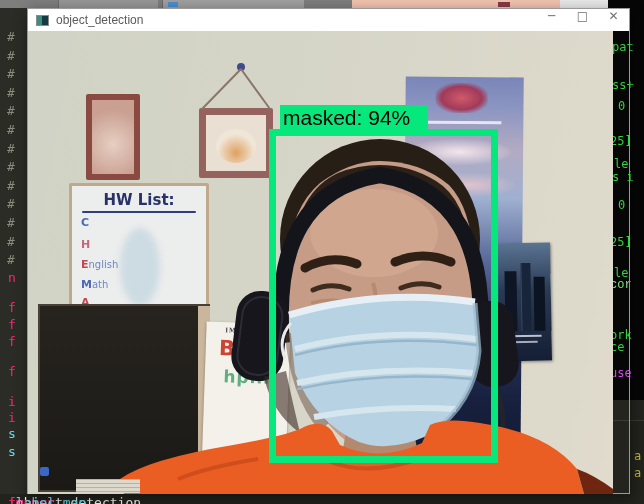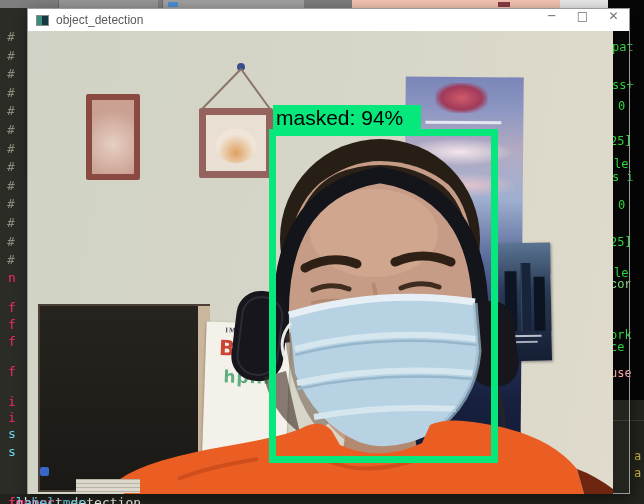--- a/index.html
+++ b/index.html
@@ -28,21 +28,21 @@
   .lk5{top:386px;}.lk6{top:402px;}.lk7{top:418px;}.lk8{top:436px;}
 
   
   .right-col{left:608px;top:0;width:36px;height:400px;background:#060606;z-index:1;}
   .right-panel{left:0;top:420px;width:36px;height:84px;background:#23241d;border-top:1px solid #3a3b33;}
   .rf{font:12px "DejaVu Sans Mono",monospace;color:#2fd33a;white-space:pre;}
   .rf0{left:4px;top:40px;}.rf1{left:4px;top:78px;}.rf2{left:10px;top:99px;}
   .rf3{left:2px;top:134px;}.rf4{left:6px;top:157px;}.rf5{left:4px;top:170px;}
   .rf6{left:10px;top:198px;}.rf7{left:2px;top:235px;}.rf8{left:6px;top:266px;}
   .rf9{left:2px;top:278px;color:#7fe27f;font-family:Liberation Mono, monospace;}.rf10{left:2px;top:328px;}
-  .rf11{left:2px;top:340px;}.rf12{left:2px;top:366px;color:#fca5a5;}
+  .rf11{left:2px;top:340px;}.rf12{left:2px;top:366px;color:#d946ef;}
   .pa{font:12px "DejaVu Sans Mono",monospace;color:#c9b43c;left:26px;}
   .pa0{top:28px;}.pa1{top:45px;}
 
   
   .bottom-strip{left:0;top:494px;width:612px;height:18px;background:#22231d;overflow:hidden;z-index:1;}
   .bottom-code{left:8px;top:1px;font:13px "DejaVu Sans Mono",monospace;white-space:pre;}
   .bc-kw{color:#f92672;}.bc-mod{color:#f8f8f2;}.bc-name{color:#66d9ef;}
 
   
   .window{left:27px;top:8px;width:603px;height:486px;border:1px solid #9a9a9a;
@@ -119,21 +119,21 @@
   .pc-t2{left:10px;top:98px;width:28px;height:2px;background:rgba(230,230,240,.7);}
 
   .paper-lines{left:48px;top:448px;width:64px;height:14px;background:#ddd8cc;
     background-image:repeating-linear-gradient(180deg,#b8b2a4 0 1px,transparent 1px 4px);z-index:3;}
   .pin-blue{left:12px;top:436px;width:9px;height:9px;background:#3a66c8;border-radius:2px;z-index:3;}
 
   .person-svg{left:0;top:0;}
 
   
   .bbox{left:241px;top:98px;width:229px;height:334px;border:7px solid #06e87c;z-index:4;}
-  .bbox-label{left:245px;top:74px;width:148px;height:25px;background:#06e87c;color:#000;
+  .bbox-label{left:252px;top:74px;width:148px;height:25px;background:#06e87c;color:#000;
               font:21px/25px "Liberation Sans",sans-serif;padding-left:3px;white-space:nowrap;
               overflow:hidden;z-index:4;letter-spacing:0px;}
 </style>
 </head>
 <body>
 
 <div class="stage">
 
   <div class="tabs-strip">
     <div class="bg-tab tab1"></div>
@@ -210,20 +210,30 @@
 
         <div class="frame1">
           <div class="frame1-in"></div>
         </div>
         <div class="frame2">
           <div class="frame2-in">
             <div class="frame2-art"></div>
           </div>
         </div>
 
+        <div class="whiteboard">
+          <div class="wb-title">HW List:</div>
+          <div class="wb-underline"></div>
+          <div class="wb-smudge"></div>
+          <div class="wb-item r0"><span class="ini c-blue">C</span><span class="rest"></span></div>
+          <div class="wb-item r1"><span class="ini c-pink">H</span><span class="rest"></span></div>
+          <div class="wb-item r2"><span class="ini c-red">E</span><span class="rest">nglish</span></div>
+          <div class="wb-item r3"><span class="ini c-blue">M</span><span class="rest">ath</span></div>
+          <div class="wb-item r4"><span class="ini c-red">A</span><span class="rest"></span></div>
+        </div>
 
         <div class="blackboard">
           <div class="board-edge"></div>
         </div>
 
         <div class="card">
           <div class="card-l1">IMPORTAN</div>
           <div class="card-l2">BIRT</div>
           <div class="card-l3">hplll</div>
         </div>

